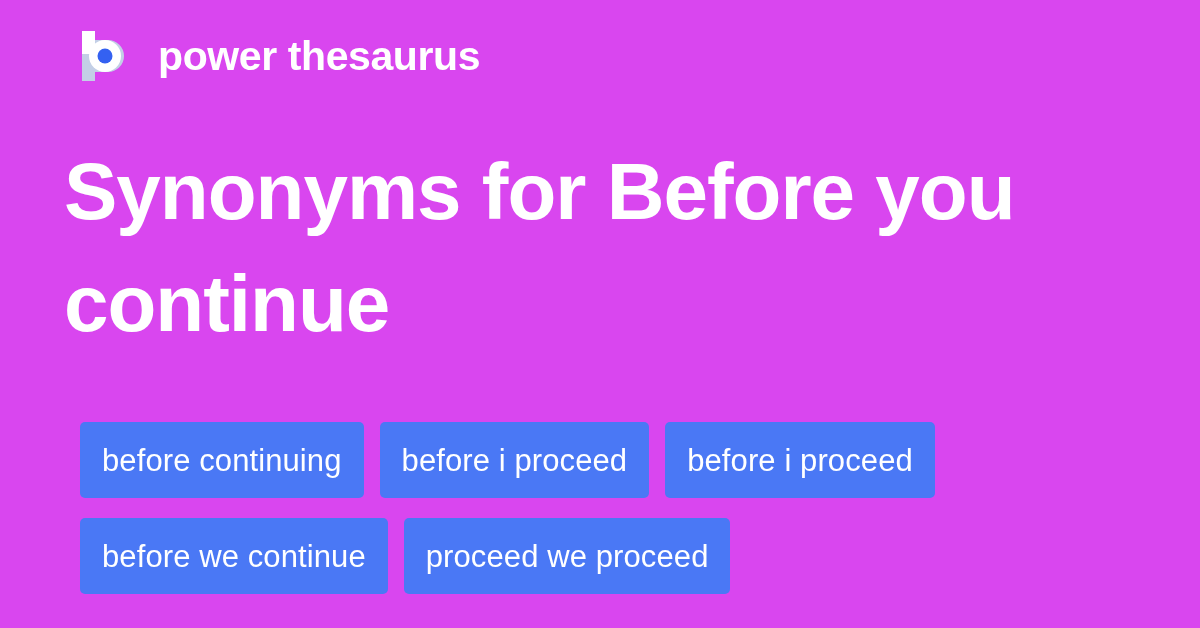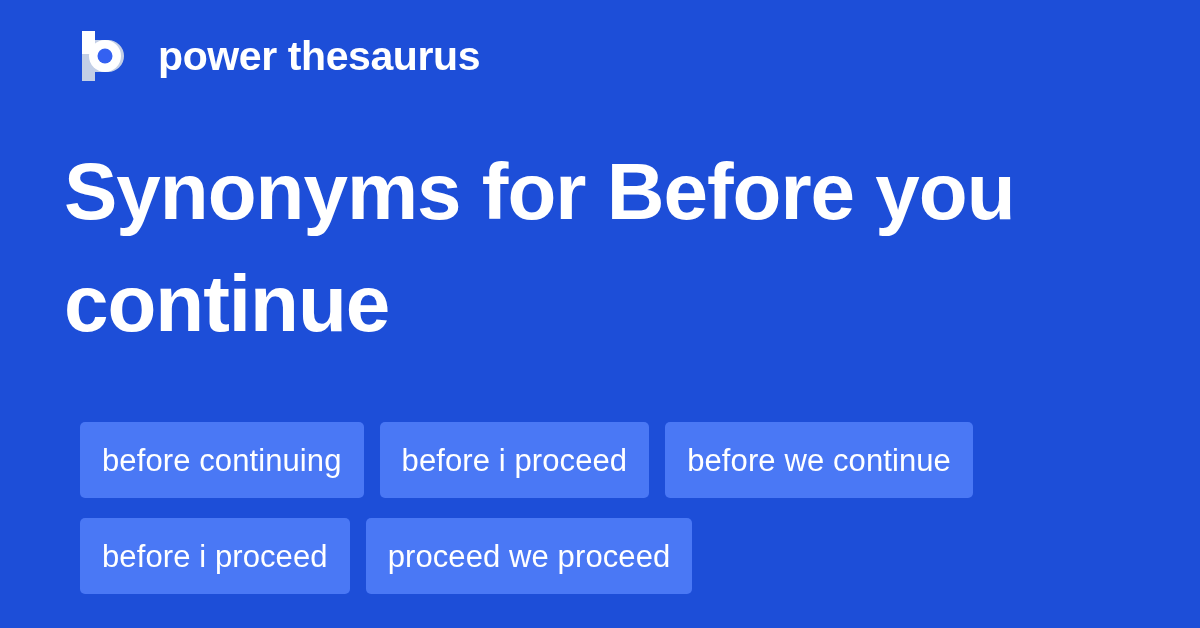--- a/index.html
+++ b/index.html
@@ -11,21 +11,21 @@
     height: 628px;
     overflow: hidden;
     font-family: "Liberation Sans", sans-serif;
     background: #3461f1;
   }
 
   #og-card {
     position: relative;
     width: 1200px;
     height: 628px;
-    background: #1d4ed8;
+    background: #d946ef;
     box-sizing: border-box;
   }
 
   
   .brand {
     position: absolute;
     left: 78px;
     top: 26px;
     display: flex;
     align-items: center;
@@ -108,18 +108,18 @@
       <rect x="4" y="2" width="13" height="23" fill="#ffffff"></rect>
     </svg>
     <span class="brand-name">power thesaurus</span>
   </div>
 
   <h1 class="headline">Synonyms for Before you continue</h1>
 
   <div class="chips">
     <span class="chip">before continuing</span>
     <span class="chip">before i proceed</span>
+    <span class="chip">before i proceed</span>
     <span class="chip">before we continue</span>
-    <span class="chip">before i proceed</span>
     <span class="chip">proceed we proceed</span>
   </div>
 
 </div>
 
 </body></html>

